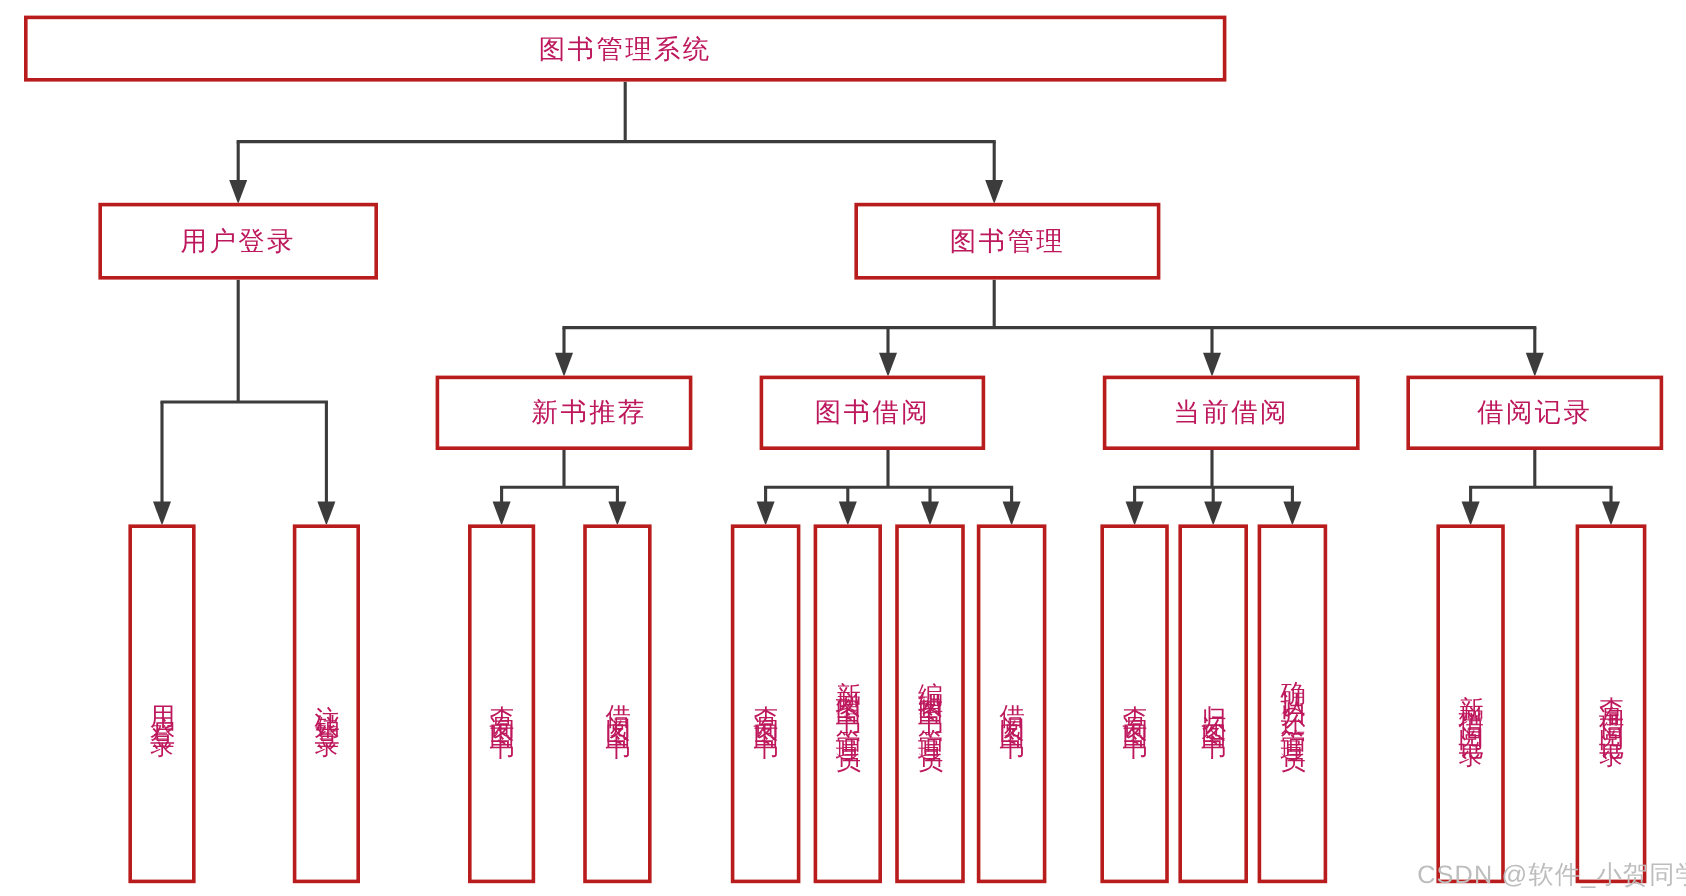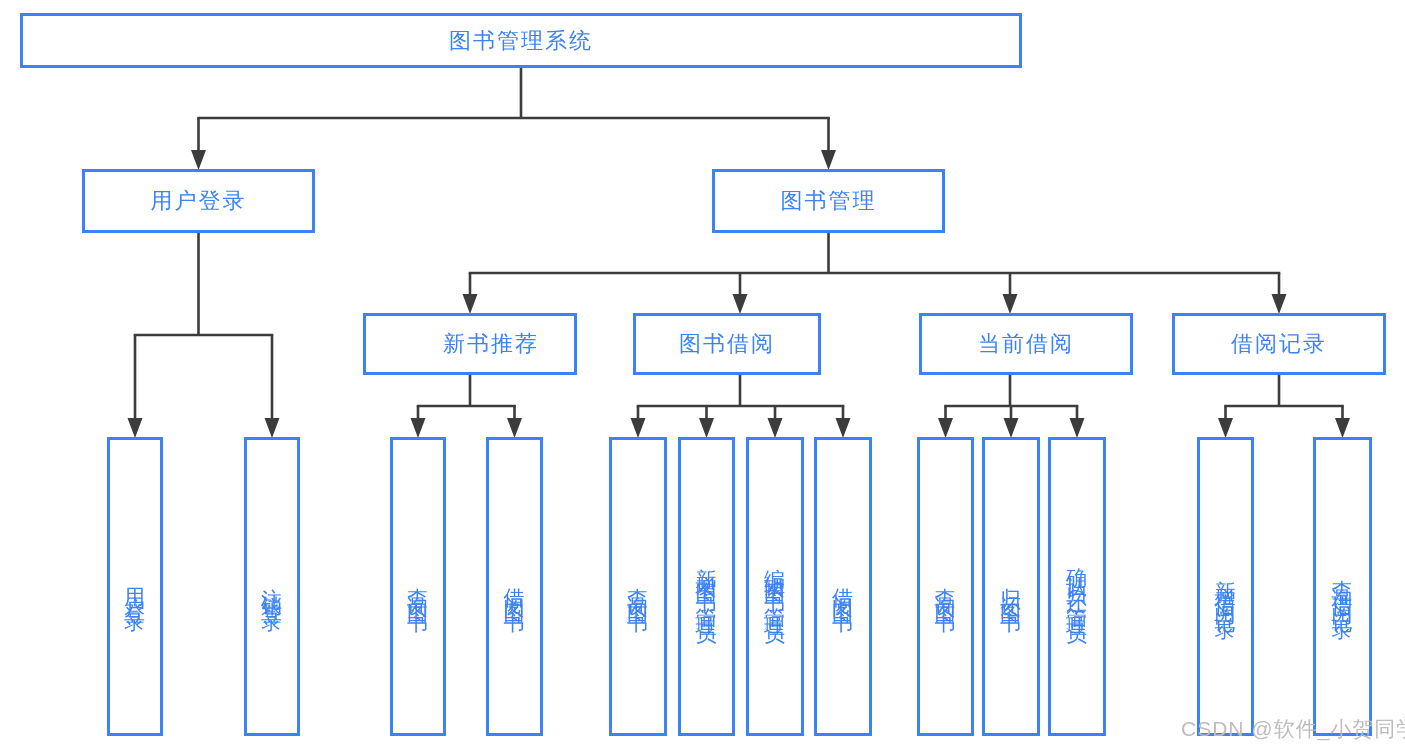--- a/index.html
+++ b/index.html
@@ -3,21 +3,21 @@
 <meta charset="utf-8">
 <style>
   html,body{margin:0;padding:0;background:#fff;}
   #canvas{
     position:relative;width:1405px;height:747px;background:#ffffff;
     font-family:"Liberation Sans","DejaVu Sans",sans-serif;overflow:hidden;
   }
   #edges{position:absolute;left:0;top:0;z-index:1;}
   #nodes .node{
     position:absolute;box-sizing:border-box;z-index:2;
-    border:3px solid #3b82f6;background:#ffffff;color:#3b82f6;
+    border:3px solid #b91c1c;background:#ffffff;color:#be185d;
     display:flex;align-items:center;justify-content:center;
   }
   .node.horiz span{font-size:22px;letter-spacing:2px;white-space:nowrap;}
   .node.vert span{
     writing-mode:vertical-rl;text-orientation:mixed;
     font-size:21px;letter-spacing:8px;line-height:1;white-space:nowrap;
   }
   .watermark{
     position:absolute;left:1181px;top:715px;z-index:5;
     font-size:21px;color:#bdbdbd;letter-spacing:1px;white-space:nowrap;
@@ -81,21 +81,21 @@
       <line x1="1342.5" y1="406" x2="1342.5" y2="423" stroke="#3c3c3c" stroke-width="2.6" stroke-linecap="butt"></line>
       <polygon points="1335,418 1350,418 1342.5,438" fill="#3c3c3c"></polygon>
     </svg>
   <div id="nodes">
       <div class="node horiz" style="left: 20px; top: 13px; width: 1002px; height: 55px;">
         <span>图书管理系统</span>
       </div>
       <div class="node horiz" style="left: 82px; top: 169px; width: 233px; height: 64px;">
         <span>用户登录</span>
       </div>
-      <div class="node horiz" style="left: 712px; top: 169px; width: 233px; height: 64px;">
+      <div class="node horiz" style="left: 712px; top: 169px; width: 255px; height: 64px;">
         <span>图书管理</span>
       </div>
       <div class="node horiz" style="left: 363px; top: 313px; width: 214px; height: 62px; padding-left: 42px;">
         <span>新书推荐</span>
       </div>
       <div class="node horiz" style="left: 633px; top: 313px; width: 188px; height: 62px;">
         <span>图书借阅</span>
       </div>
       <div class="node horiz" style="left: 903px; top: 313px; width: 214px; height: 62px; margin-left: 16px;">
         <span>当前借阅</span>

